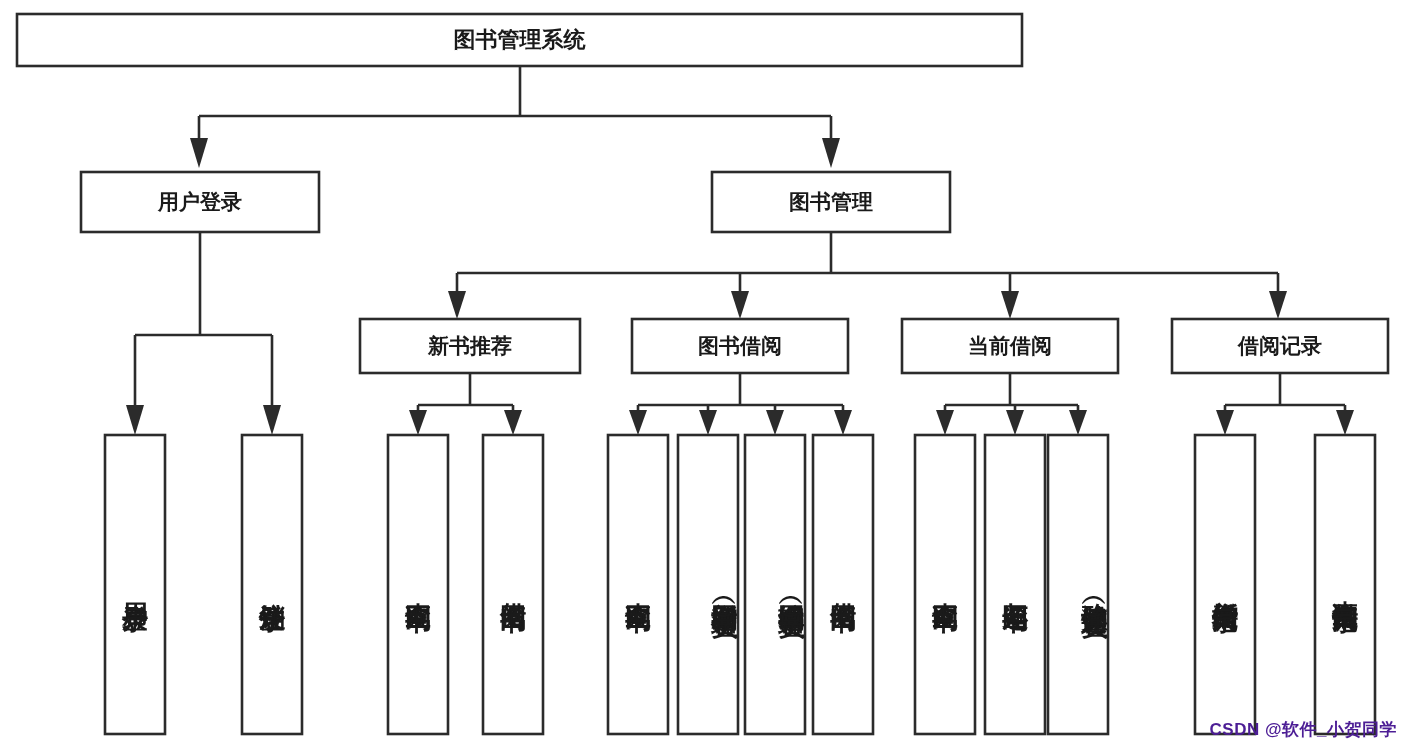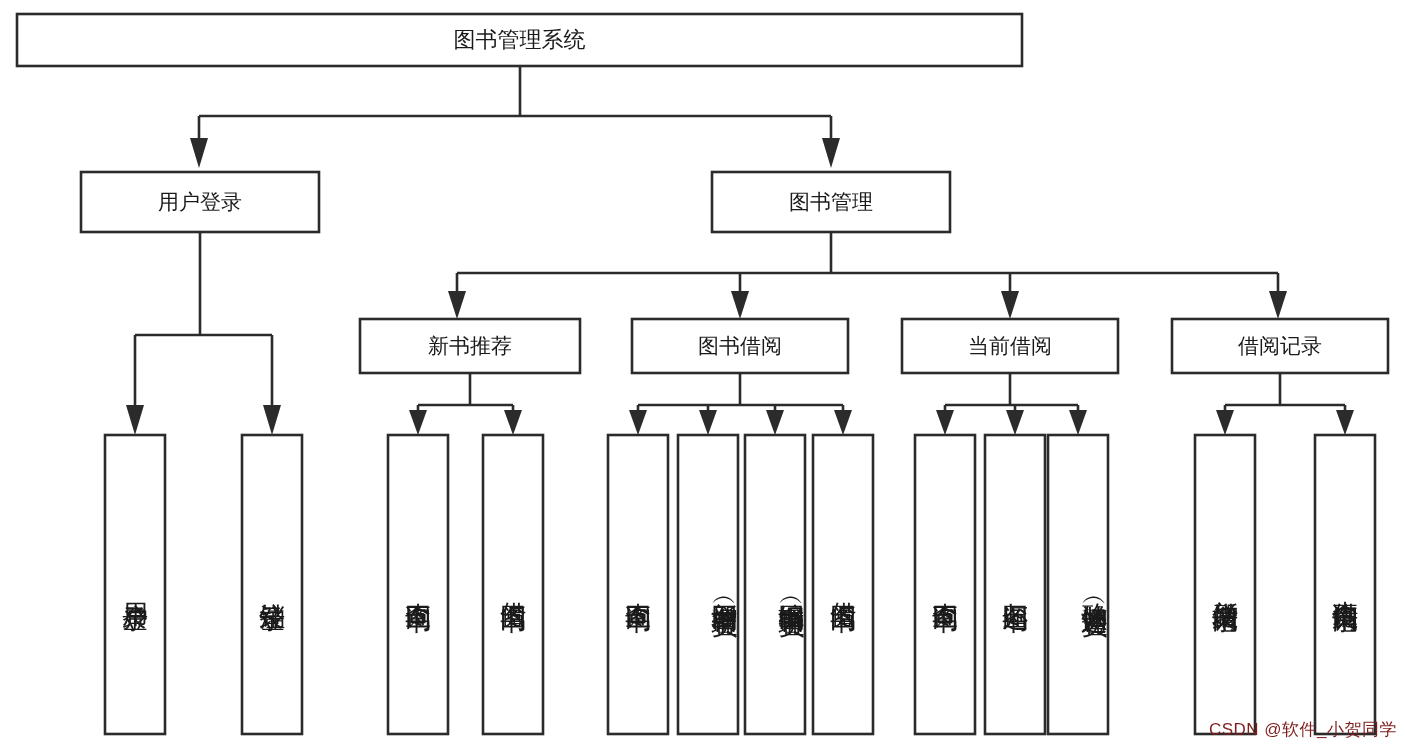--- a/index.html
+++ b/index.html
@@ -11,20 +11,21 @@
     width: 1405px;
     height: 747px;
     font-family: "Liberation Sans", "DejaVu Sans", sans-serif;
     overflow: hidden;
   }
   #diagram-root {
     position: relative;
     width: 1405px;
     height: 747px;
     background: #ffffff;
+    font-weight: bold;
   }
   svg.diagram {
     position: absolute;
     top: 0;
     left: 0;
     width: 1405px;
     height: 747px;
   }
   .node-rect {
     fill: #ffffff;
@@ -67,21 +68,21 @@
     white-space: nowrap;
     text-align: center;
     pointer-events: none;
   }
   .watermark {
     position: absolute;
     right: 8px;
     bottom: 6px;
     font-family: "Liberation Sans", "DejaVu Sans", sans-serif;
     font-size: 17px;
-    color: #7f1d1d;
+    color: #4c1d95;
     letter-spacing: 0.5px;
     white-space: nowrap;
   }
 </style>
 </head>
 <body>
 
 <div id="diagram-root">
 
   <svg class="diagram" viewBox="0 0 1405 747">

